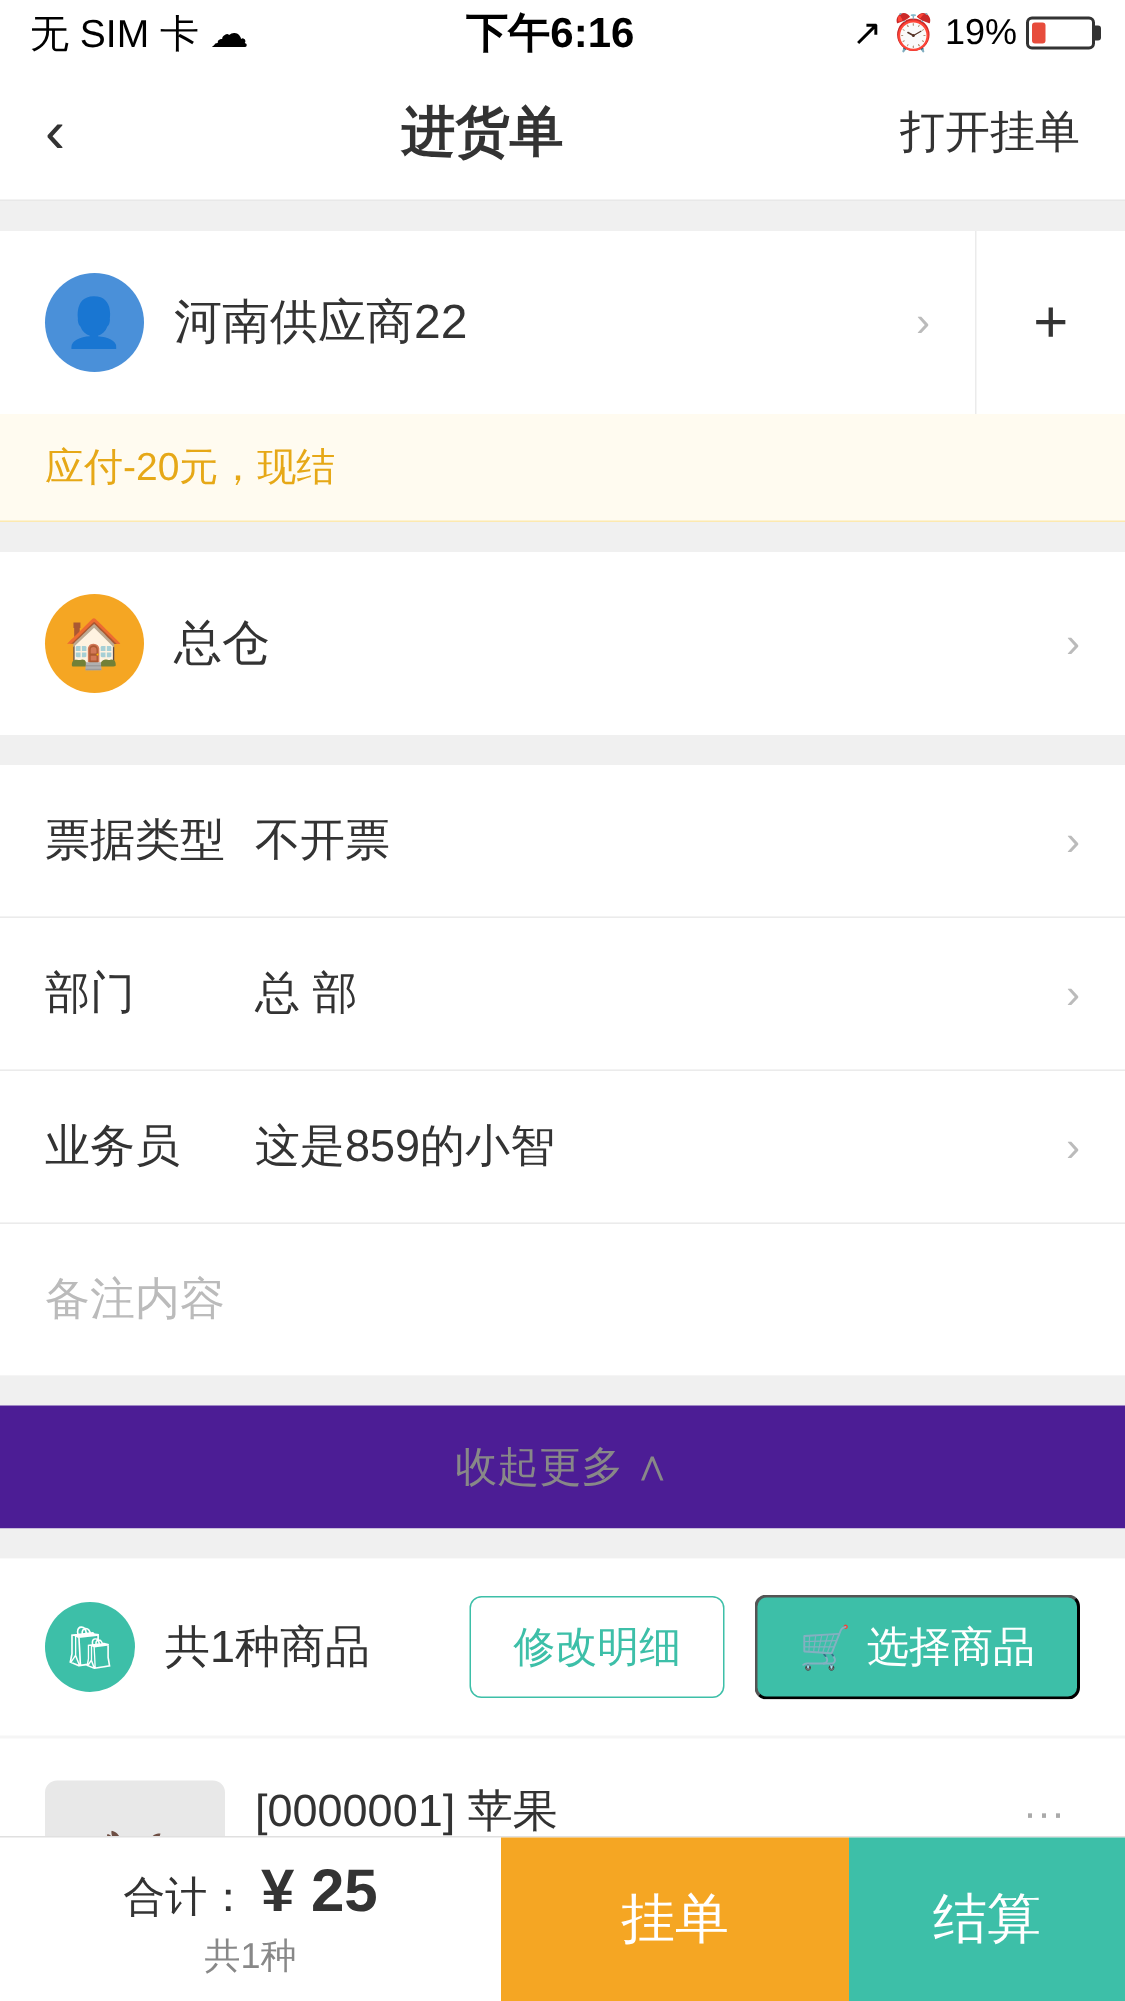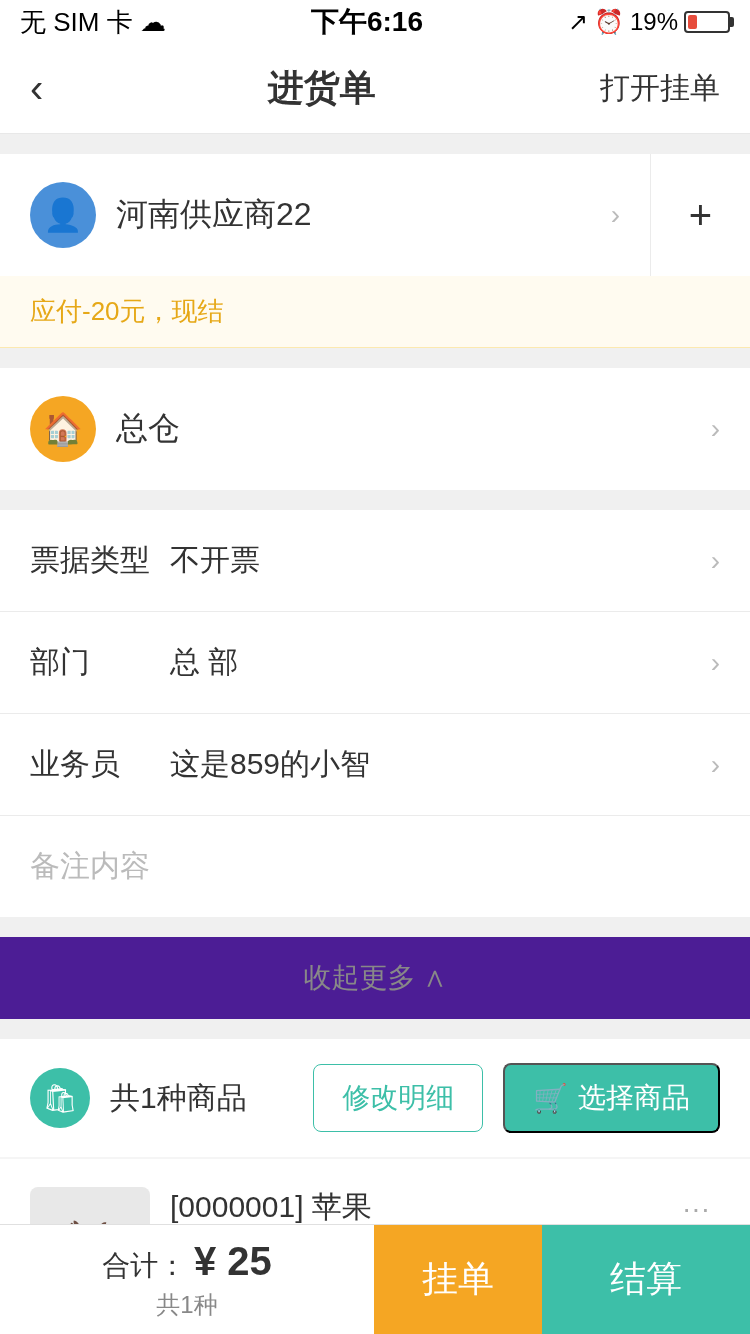--- a/index.html
+++ b/index.html
@@ -192,29 +192,29 @@
     }
     .total-section {
       flex: 1;
       display: flex;
       flex-direction: column;
       justify-content: center;
       padding: 0 30px;
       align-items: center;
     }
     .btn-hang {
-      width: 168px;
+      width: 232px;
       background: #f5a623;
       color: #fff;
       font-size: 36px;
       display: flex; align-items: center; justify-content: center;
       cursor: pointer;
     }
     .btn-checkout {
-      width: 208px;
+      width: 184px;
       background: #3dbfa8;
       color: #fff;
       font-size: 36px;
       display: flex; align-items: center; justify-content: center;
       cursor: pointer;
     }
   </style>
 </head>
 <body>
 

